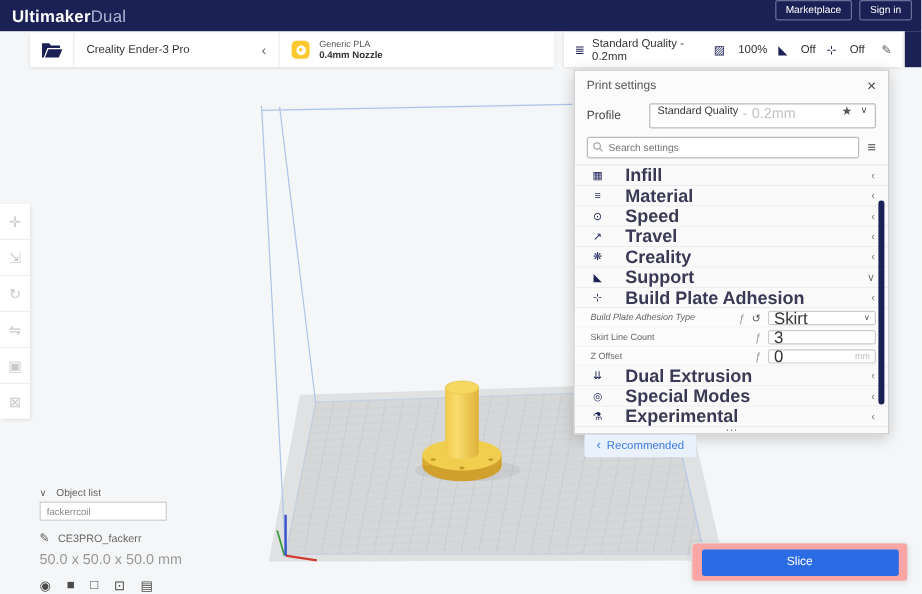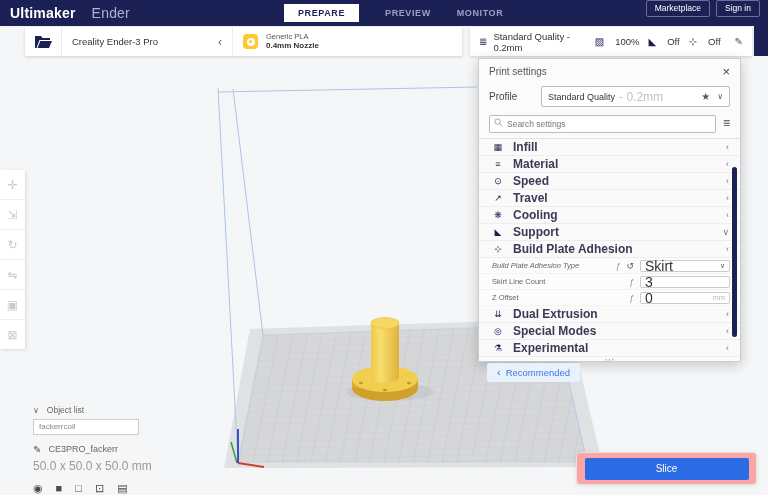--- a/index.html
+++ b/index.html
@@ -1,21 +1,21 @@
 <!DOCTYPE html>
 <html><head>
 <meta charset="utf-8">
 <style>
   html,body{margin:0;padding:0;}
   body{font-family:"Liberation Sans",sans-serif;}
   #app{position:relative;width:768px;height:495px;overflow:hidden;background:#f5f6f7;}
 
   
   .topbar{position:absolute;top:0;left:0;width:768px;height:26px;background:#1b2055;display:flex;align-items:center;z-index:40;}
-  .logo{margin-left:10px;font-size:14px;color:#fff;letter-spacing:.2px;display:flex;gap:16px;align-items:baseline;}
+  .logo{margin-left:10px;font-size:14px;color:#fff;letter-spacing:.2px;display:flex;gap:0;align-items:baseline;}
   .logo .bold{font-weight:bold;}
   .logo .light{color:#aeb3d2;font-weight:400;}
   .tabs{position:absolute;left:284px;top:0;height:26px;display:flex;align-items:center;gap:26px;}
   .tab{font-size:9px;font-weight:bold;letter-spacing:.6px;color:#9aa0c4;cursor:pointer;padding:4px 0;}
   .tab.active-true{background:#fff;color:#1b2055;padding:4px 14px;}
   .topbar-right{position:absolute;right:8px;top:0;height:16px;display:flex;align-items:center;gap:6px;padding-left:28px;}
   .tb-btn{border:1px solid #6a6f97;border-radius:2px;color:#fff;font-size:8.5px;padding:2.5px 8px;}
 
   
   .toolbar-left{position:absolute;top:27px;left:25px;width:437px;height:29px;background:#fff;box-shadow:0 1px 3px rgba(0,0,0,.16);display:flex;align-items:stretch;z-index:30;}
@@ -48,35 +48,35 @@
   
   .scene{position:absolute;top:26px;left:0;z-index:1;}
 
   
   .panel{position:absolute;top:58px;left:478px;width:263px;height:304px;background:#fbfbfb;border:1px solid #ccc;box-shadow:0 3px 12px rgba(0,0,0,.2);z-index:35;box-sizing:border-box;}
   .panel-header{height:24px;display:flex;align-items:center;padding:0 10px;}
   .panel-title{font-size:10px;color:#555;}
   .close-x{margin-left:auto;font-size:13px;color:#444;line-height:1;cursor:pointer;}
   .profile-row{display:flex;align-items:center;padding:3px 10px 4px;}
   .profile-label{font-size:10px;color:#444;width:52px;flex:0 0 auto;}
-  .profile-dd{flex:1;height:19px;border:1px solid #bbb;border-radius:2px;background:#fff;display:flex;align-items:center;padding:0 6px;cursor:pointer;}
+  .profile-dd{flex:1;height:19px;border:1px solid #bbb;border-radius:2px;background:#fff;display:flex;align-items:flex-start;padding:0 6px;cursor:pointer;}
   .profile-val{font-size:9px;color:#333;}
   .profile-suffix{font-size:12px;color:#c2c2c2;margin-left:4px;}
   .star{margin-left:auto;font-size:10px;color:#555;}
   .dd-chev{font-size:8px;color:#555;margin-left:7px;}
   .search-row{display:flex;align-items:center;padding:2px 10px 5px;gap:7px;}
   .search-wrap{flex:1;position:relative;}
   .search-wrap svg{position:absolute;left:5px;top:4.5px;}
   .search-input{width:100%;height:18px;box-sizing:border-box;border:1px solid #bbb;border-radius:2px;background:#fff;font-size:8.5px;color:#777;padding:0 4px 0 17px;font-family:"Liberation Sans",sans-serif;outline:none;}
   .menu-icon{font-size:12px;color:#444;}
 
   .cat-list{border-top:1px solid #e2e2e2;position:relative;}
   .cat-row{height:16px;display:flex;align-items:center;padding:0 11px 0 12px;border-bottom:1px solid #ededed;background:#fafafa;cursor:pointer;}
   .cat-icon{width:14px;color:#1b2055;font-size:9px;text-align:center;flex:0 0 auto;}
-  .cat-label{font-size:12px;font-weight:bold;color:#3a3a55;margin-left:8px;}
+  .cat-label{font-size:15px;font-weight:bold;color:#3a3a55;margin-left:16px;}
   .cat-chev{margin-left:auto;color:#777;font-size:9px;}
 
   .sub-row{height:15px;display:flex;align-items:center;padding:0 10px 0 13px;background:#fcfcfc;border-bottom:1px solid #f3f3f3;}
   .sub-label{font-size:7.5px;color:#666;flex:1;}
   .italic{font-style:italic;}
   .fx{font-size:9px;color:#999;margin-right:6px;font-style:italic;}
   .revert{font-size:9px;color:#555;margin-right:6px;}
   .sub-control{width:90px;height:12px;border:1px solid #ccc;border-radius:2px;background:#fff;display:flex;align-items:center;padding:0 4px;box-sizing:border-box;flex:0 0 auto;}
   .sub-val{font-size:14px;color:#333;}
   .sub-unit{margin-left:auto;font-size:7.5px;color:#bbb;}
@@ -157,30 +157,21 @@
     <g>
       <path d="M238,437 L264,441" stroke="#d23b30" stroke-width="2"></path>
       <path d="M237,437 L231,416" stroke="#3d9c3d" stroke-width="1.5"></path>
       <path d="M238,437 L238,403" stroke="#3b52c9" stroke-width="2"></path>
     </g>
   </svg>
 
   <div class="topbar">
     <div class="logo">
       <span class="bold">Ultimaker</span>
-      <span class="light">Ender</span>
-    </div>
-    <div class="tabs">
-
-        <div class="tab active-true">PREPARE</div>
-
-        <div class="tab">PREVIEW</div>
-
-        <div class="tab">MONITOR</div>
-
+      <span class="light">Dual</span>
     </div>
     <div class="topbar-right">
       <div class="tb-btn">Marketplace</div>
       <div class="tb-btn">Sign in</div>
     </div>
   </div>
 
   <div class="toolbar-left">
     <div class="tool-sec folder-sec">
       <svg width="18" height="14" viewBox="0 0 18 14">
@@ -293,21 +284,21 @@
         </div>
 
         <div class="cat-row">
           <span class="cat-icon">↗</span>
           <span class="cat-label">Travel</span>
           <span class="cat-chev">‹</span>
         </div>
 
         <div class="cat-row">
           <span class="cat-icon">❋</span>
-          <span class="cat-label">Cooling</span>
+          <span class="cat-label">Creality</span>
           <span class="cat-chev">‹</span>
         </div>
 
         <div class="cat-row">
           <span class="cat-icon">◣</span>
           <span class="cat-label">Support</span>
           <span class="cat-chev">∨</span>
         </div>
 
         <div class="cat-row">

